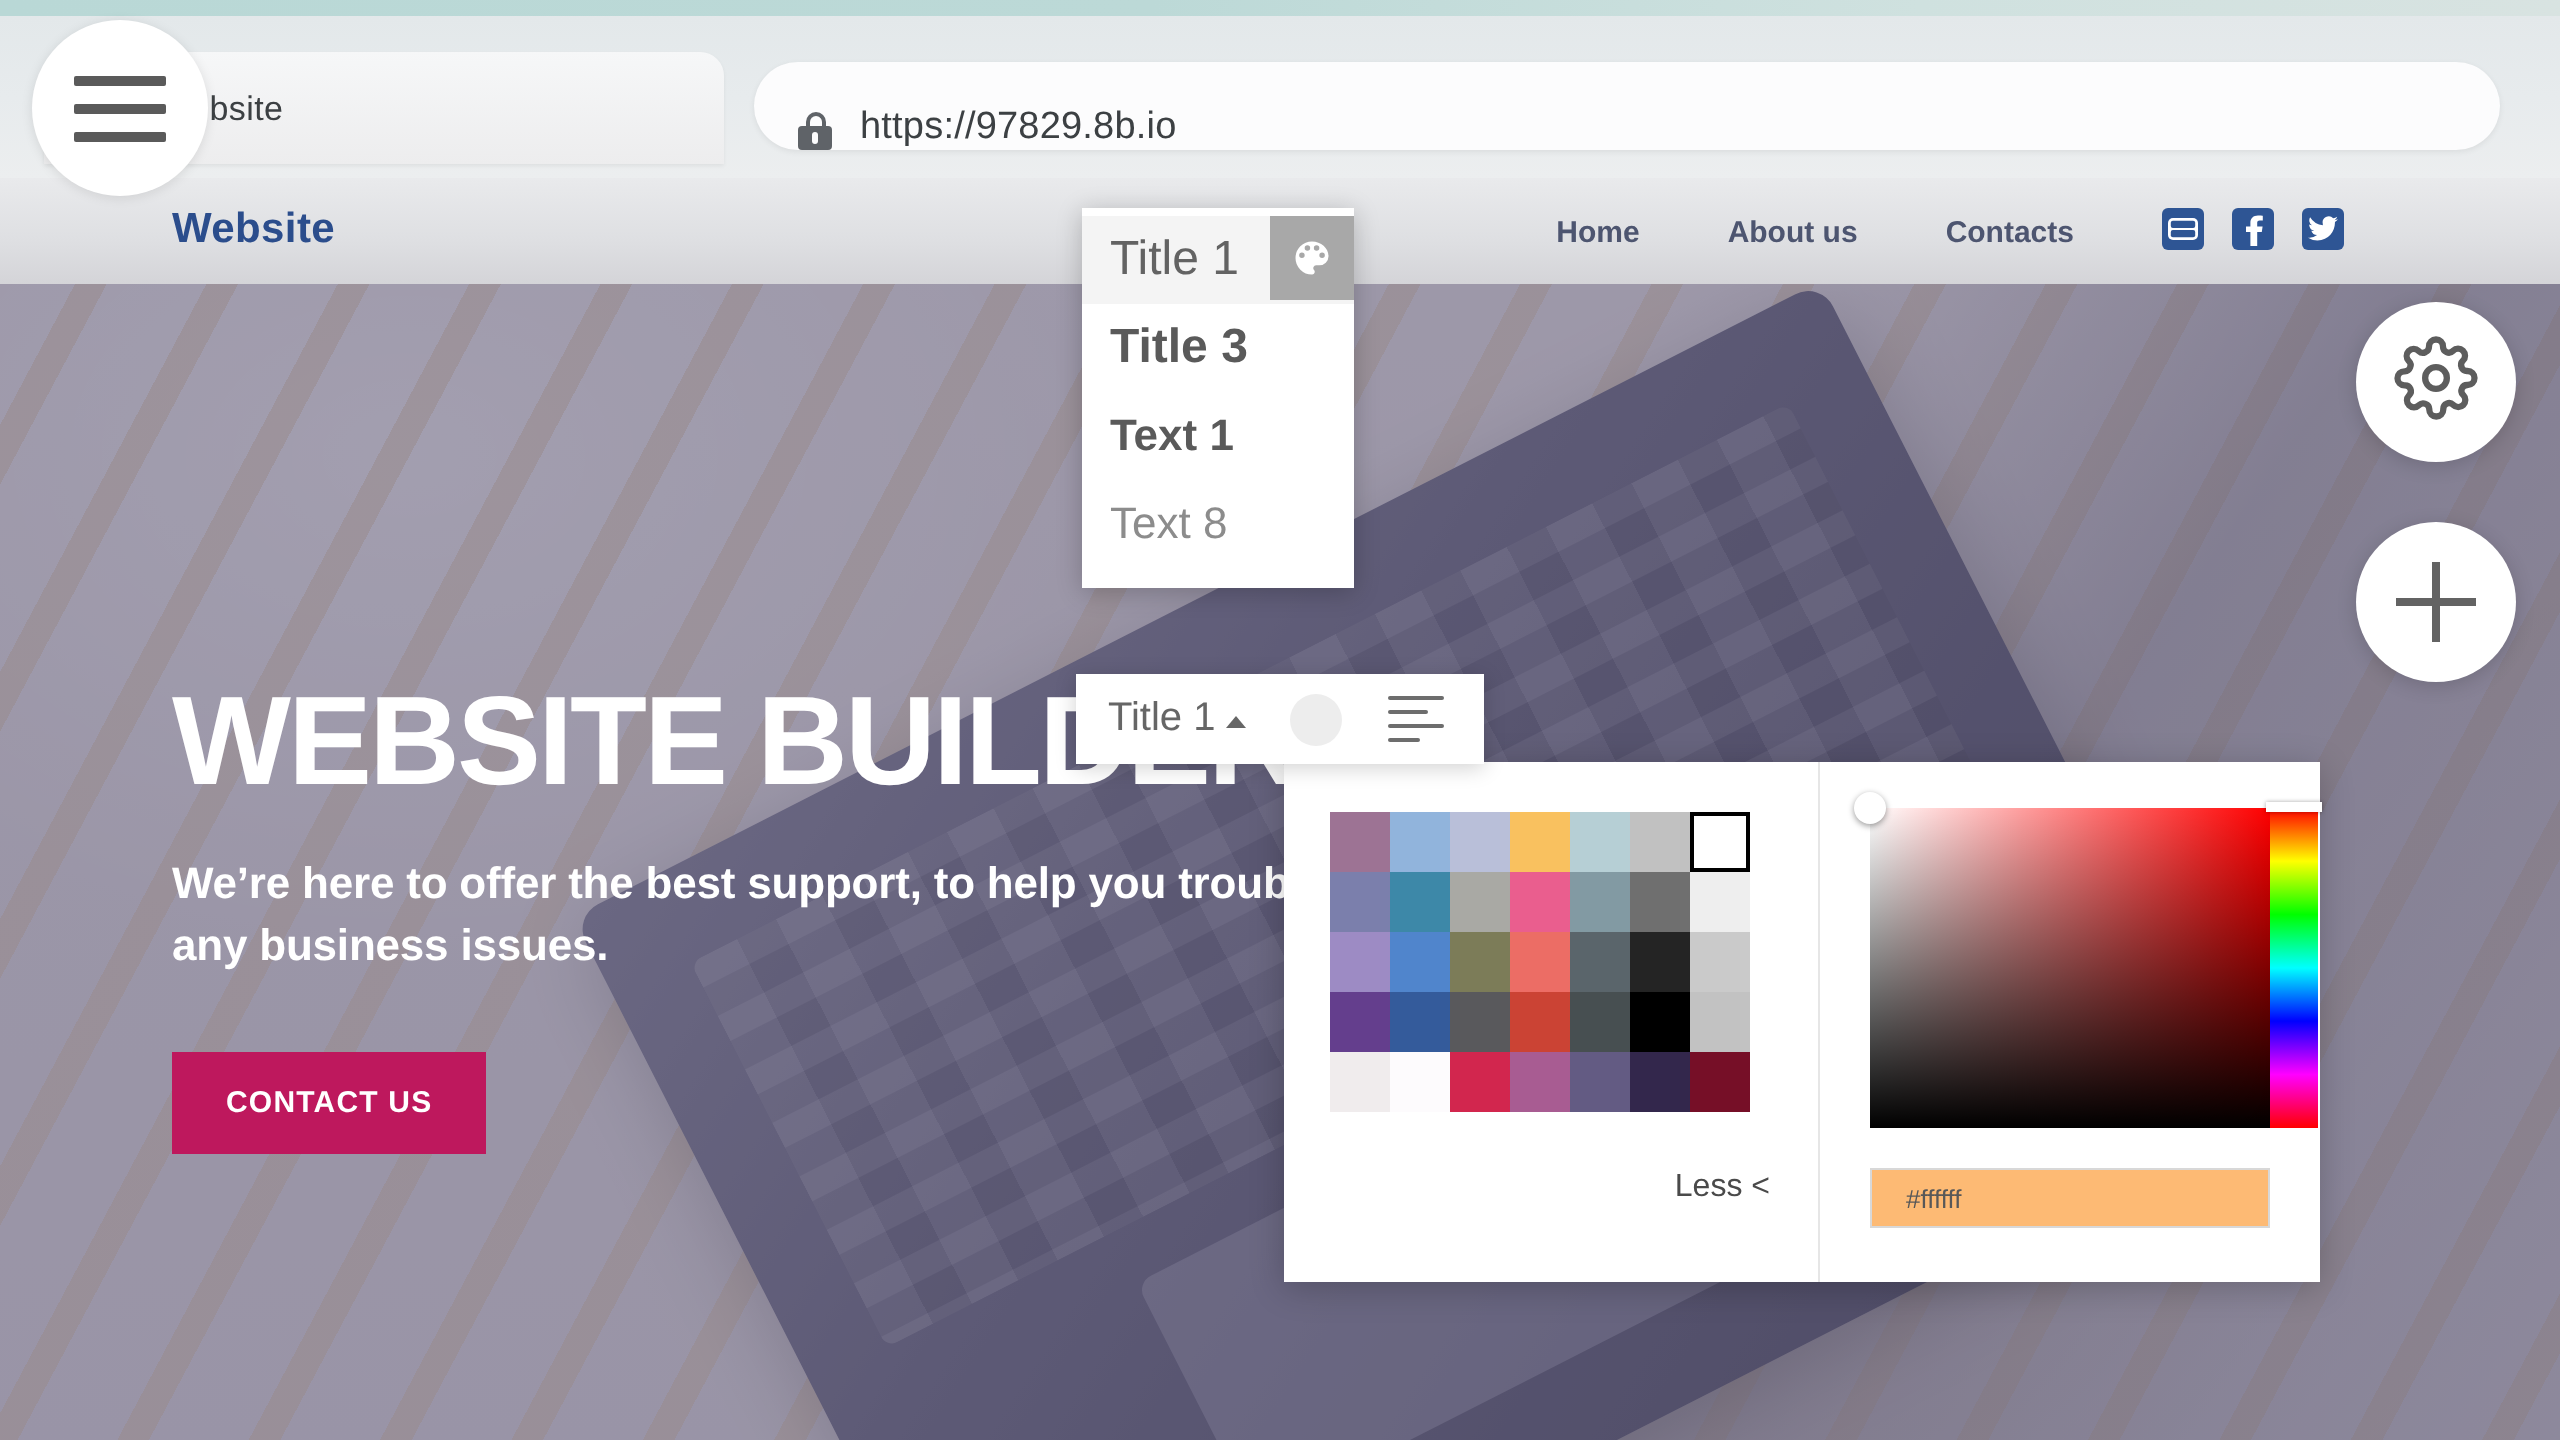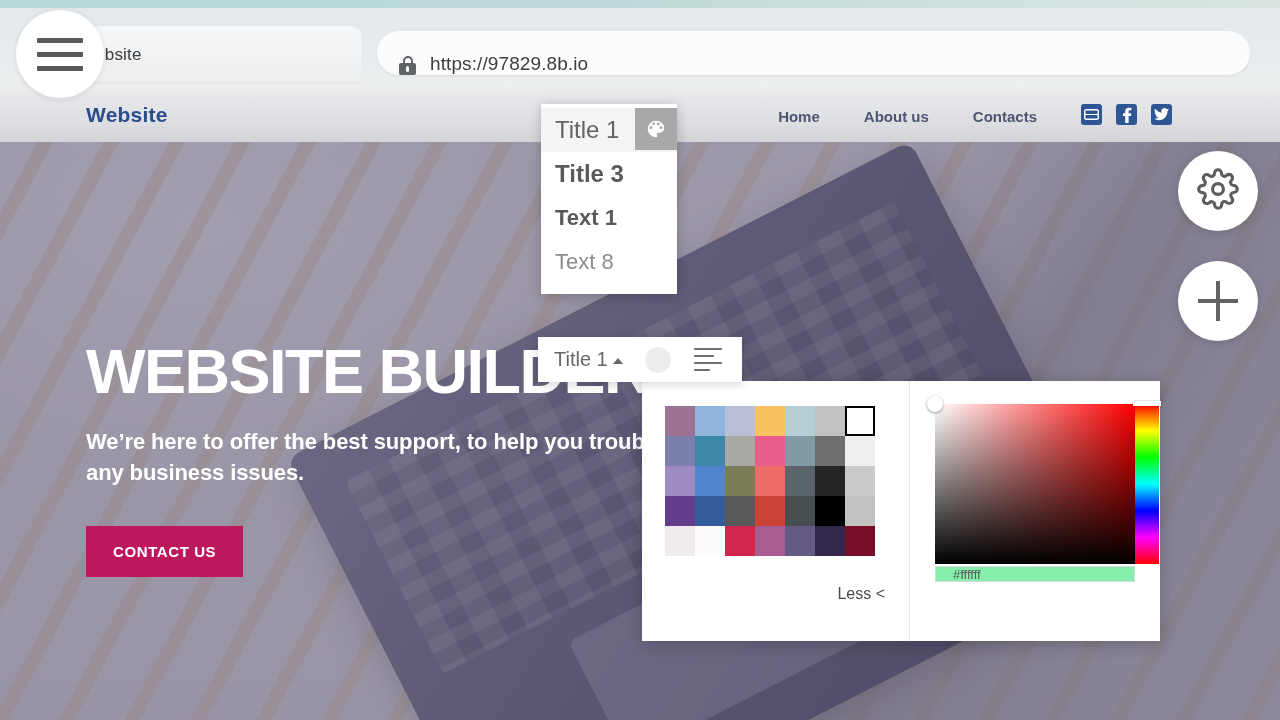--- a/index.html
+++ b/index.html
@@ -260,22 +260,22 @@
     background: linear-gradient(to bottom,
       #ff0000 0%, #ffff00 16.6%, #00ff00 33.3%, #00ffff 50%,
       #0000ff 66.6%, #ff00ff 83.3%, #ff0000 100%);
     cursor: pointer;
   }
   .hue-handle {
     position: absolute; left: 223px; top: 20px; width: 28px; height: 5px;
     background: #fff; box-shadow: 0 0 2px rgba(0,0,0,0.35);
   }
   .hex-field {
-    position: absolute; left: 25px; top: 185px; width: 200px; height: 16px;
-    border: 1px solid #d8d8d8; background: #86efac;
+    position: absolute; left: 25px; top: 203px; width: 200px; height: 30px;
+    border: 1px solid #d8d8d8; background: #fdba74;
     font-family: "Liberation Sans", sans-serif; font-size: 13px; color: #585858;
     padding-left: 17px; outline: none;
   }
 </style>
 </head>
 <body>
 
 <div id="app">
 
   <div class="teal-strip"></div>

